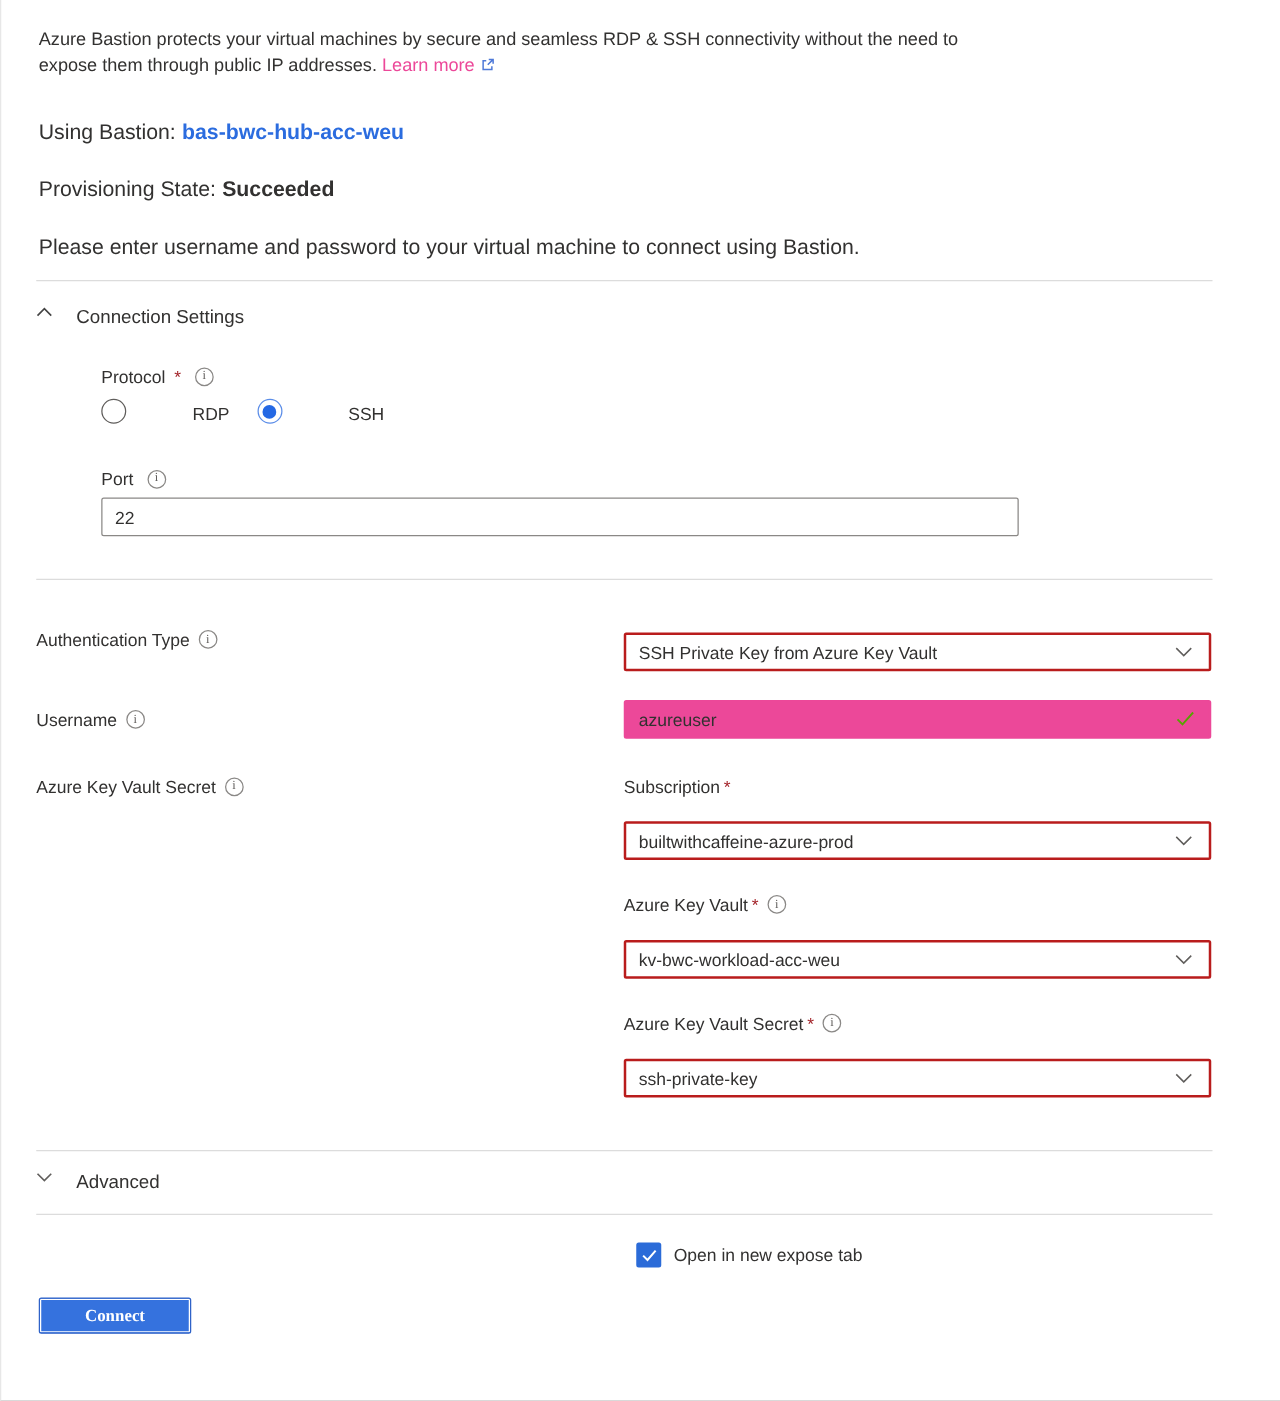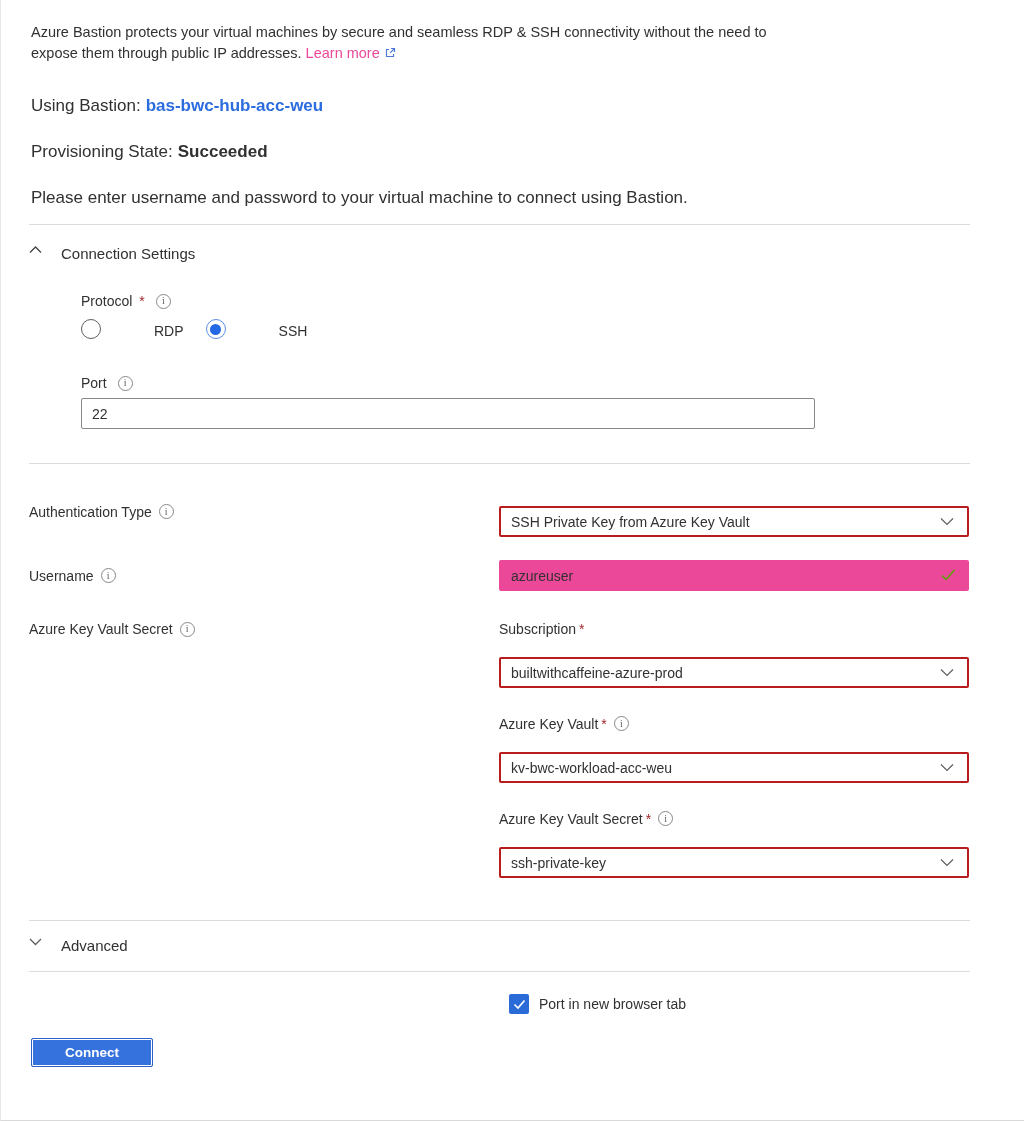--- a/index.html
+++ b/index.html
@@ -112,21 +112,21 @@
   .checkbox {
     width: 20px; height: 20px; border-radius: 2px; background: #2b6bd8;
     display: flex; align-items: center; justify-content: center; flex: 0 0 auto;
   }
   .checkbox-label { margin-left: 10px; }
 
   .connect-btn {
     display: block; margin-top: 24px; margin-left: 2px;
     min-width: 122px; height: 29px; padding: 0 18px;
     background: #3572de; color: #ffffff; font-weight: bold; font-size: 13.5px;
-    font-family: Liberation Sans, sans-serif; border: 1px solid #2f62c8; border-radius: 2px;
+    font-family: Liberation Serif, serif; border: 1px solid #2f62c8; border-radius: 2px;
     box-shadow: inset 0 0 0 1px #ffffff; cursor: pointer;
   }
 </style>
 </head>
 <body>
 
 <div class="page">
 
   <p class="intro">
     <span>Azure Bastion protects your virtual machines by secure and seamless RDP &amp; SSH connectivity without the need to</span><br>
@@ -270,18 +270,18 @@
   </div>
 
   <hr class="divider d4">
 
   <div class="checkbox-row">
     <span class="checkbox">
         <svg width="13" height="11" viewBox="0 0 13 11">
           <polyline points="1.5,5.5 5,9 11.5,1.5" fill="none" stroke="#ffffff" stroke-width="1.6"></polyline>
         </svg>
       </span>
-    <span class="checkbox-label">Port in new browser tab</span>
+    <span class="checkbox-label">Open in new expose tab</span>
   </div>
 
   <button class="connect-btn">Connect</button>
 
 </div>
 
 </body></html>

